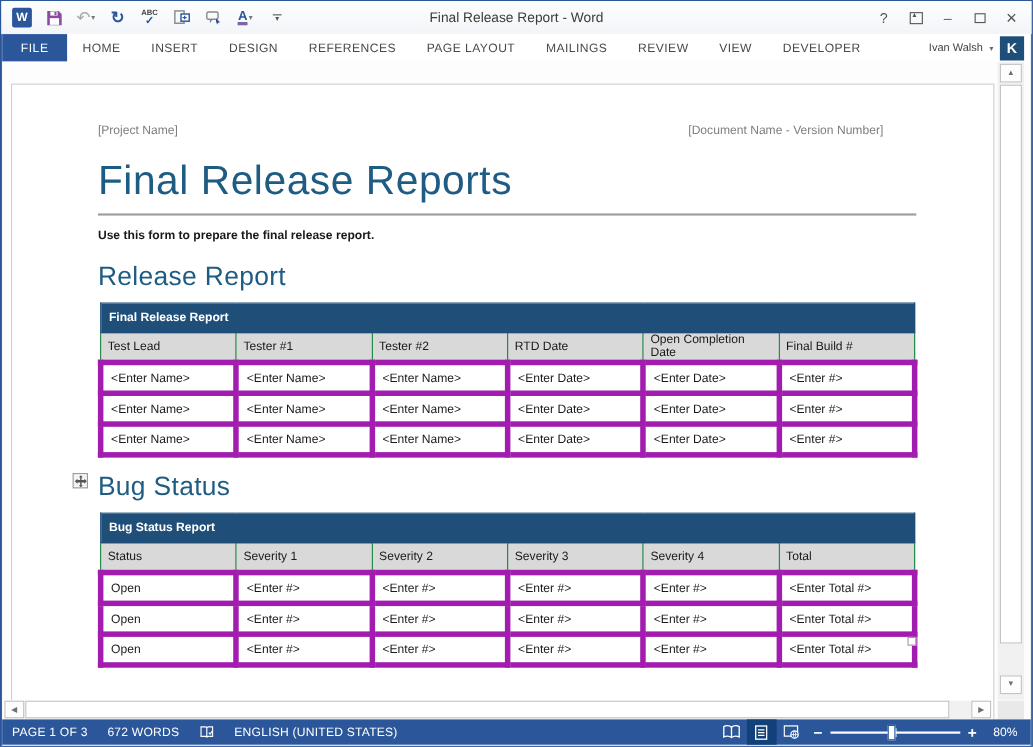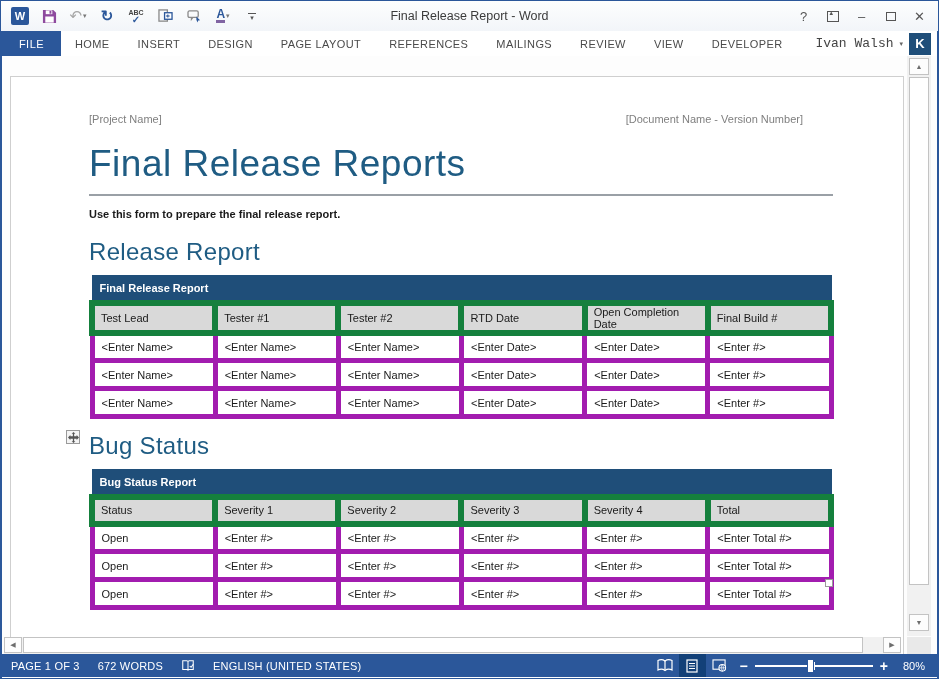--- a/index.html
+++ b/index.html
@@ -37,40 +37,40 @@
 
   
   .tabrow { position:absolute; left:1px; right:1px; top:30px; height:25px; background:#fff;
             display:flex; align-items:stretch; }
   .file-tab { width:59px; background:#2b579a; color:#fff; font-size:11px; display:flex;
               align-items:center; justify-content:center; letter-spacing:0.5px; }
   .tabs { display:flex; align-items:stretch; }
   .tabs .tab { display:flex; align-items:center; padding:0 14px; font-size:11px; color:#4a4a4a;
                letter-spacing:0.4px; }
   .account { position:absolute; right:6px; top:0; height:25px; display:flex; align-items:center; gap:6px; }
-  .account .uname { font-size:13px; color:#444;font-family:Liberation Mono, monospace; }
+  .account .uname { font-size:10px; color:#444; }
   .account .caret { font-size:7px; color:#666; }
   .avatar { width:22px; height:22px; background:#1f4e79; color:#fff; font-size:13px; font-weight:bold;
             display:flex; align-items:center; justify-content:center; }
 
   
   .workspace { position:absolute; left:1px; right:1px; top:55px; bottom:24px; background:#fdfdfd; overflow:hidden; }
   .page { position:absolute; left:8px; top:20px; width:894px; height:700px; background:#fff;
           border:1px solid #cfcfcf; padding:36px 70px 0 78px; }
   .doc-header { display:flex; justify-content:space-between; font-size:11px; color:#7f7f7f; padding-right:30px; }
   .doc-title { margin-top:18px; font-size:37px; font-weight:400; color:#1f5c83; letter-spacing:0.5px; }
   .title-rule { margin-top:9px; border-top:2px solid #9aa0a6; width:100%; }
   .doc-intro { margin-top:12px; font-size:11px; color:#1a1a1a;font-weight:bold; }
   .doc-h2 { margin-top:18px; font-size:24px; font-weight:400; color:#1f5c83; letter-spacing:0.3px; }
   .doc-h2.bug { margin-top:13px; }
   .tbl-wrap { margin-top:9px; }
   table.doc-table { width:745px; border-collapse:collapse; table-layout:fixed; font-size:11px; }
   td.t-title { background:#1f4e79; color:#fff; font-weight:bold; height:27px; padding:0 7px;
                border:1px solid #1f4e79; }
-  td.t-colhead { background:#d9d9d9; color:#1a1a1a; height:27px; padding:0 6px; border:6px solid #15803d; }
+  td.t-colhead { background:#d9d9d9; color:#1a1a1a; height:27px; padding:0 6px; border:1px solid #15803d; }
   td.t-cell { background:#fff; color:#1a1a1a; height:28px; padding:0 7px; border:5px solid #a21caf;
               font-stretch:condensed; }
   .move-handle { position:absolute; left:64px; top:374px; width:14px; height:14px; background:#f4f4f4;
                  border:1px solid #9a9a9a; display:flex; align-items:center; justify-content:center; }
   .resize-handle { position:absolute; left:823px; top:523px; width:8px; height:8px; background:#fff;
                    border:1px solid #9a9a9a; }
 
   
   .vscroll { position:absolute; right:6px; top:0; width:24px; bottom:18px; background:#f1f1f1; }
   .v-btn { position:absolute; left:2px; width:20px; height:17px; background:#fdfdfd; border:1px solid #c3c3c3;
@@ -166,22 +166,22 @@
       <span class="wc-btn">✕</span>
     </div>
   </div>
 
   <div class="tabrow">
     <div class="file-tab">FILE</div>
     <div class="tabs" id="tabs">
         <div class="tab">HOME</div>
         <div class="tab">INSERT</div>
         <div class="tab">DESIGN</div>
+        <div class="tab">REFERENCES</div>
         <div class="tab">PAGE LAYOUT</div>
-        <div class="tab">REFERENCES</div>
         <div class="tab">MAILINGS</div>
         <div class="tab">REVIEW</div>
         <div class="tab">VIEW</div>
         <div class="tab">DEVELOPER</div>
       </div>
     <div class="account">
       <span class="uname">Ivan Walsh</span>
       <span class="caret">▾</span>
       <span class="avatar">K</span>
     </div>

